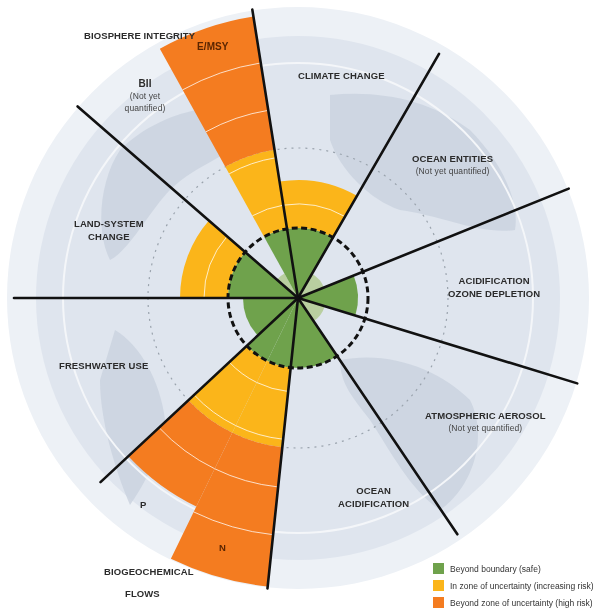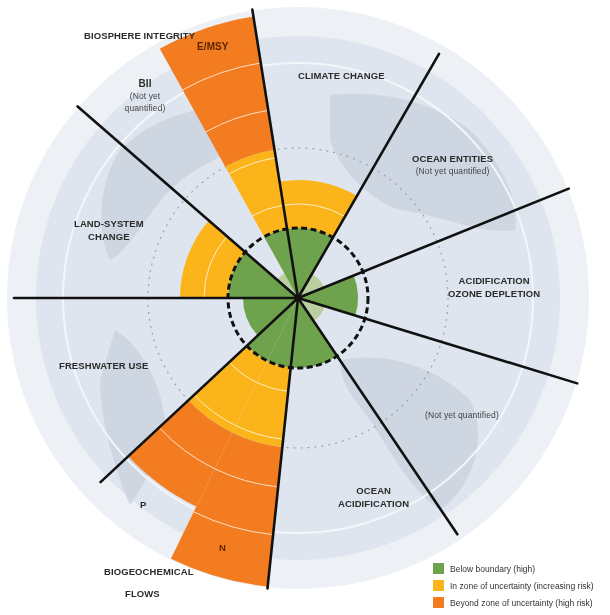--- a/index.html
+++ b/index.html
@@ -76,40 +76,41 @@
 <div class="lbl" style="left:298px;top:69px;">CLIMATE CHANGE</div>
 <div class="lbl" style="left:412px;top:152px;">
   <span>OCEAN ENTITIES</span>
   <span class="sub">(Not yet quantified)</span>
 </div>
 <div class="lbl" style="left:448px;top:274px;">
   <span style="display:block">ACIDIFICATION</span>
   <span style="display:block">OZONE DEPLETION</span>
 </div>
 <div class="lbl" style="left:425px;top:409px;">
+  <span style="display:block">ATMOSPHERIC AEROSOL</span>
   <span class="sub">(Not yet quantified)</span>
 </div>
 <div class="lbl" style="left:338px;top:484px;">
   <span style="display:block">OCEAN</span>
   <span style="display:block">ACIDIFICATION</span>
 </div>
 <div class="lbl" style="left:104px;top:565px;">BIOGEOCHEMICAL</div>
 <div class="lbl" style="left:125px;top:587px;">FLOWS</div>
 <div class="lbl" style="left:140px;top:498px;">P</div>
 <div class="lbl" style="left:219px;top:541px;color:#5a2500;">N</div>
 <div class="lbl" style="left:59px;top:359px;">FRESHWATER USE</div>
 <div class="lbl" style="left:63px;top:217px;margin-left:11px;">
   <span style="display:block">LAND-SYSTEM</span>
   <span style="display:block">CHANGE</span>
 </div>
 
 <div class="legend">
   <div class="legend-row">
     <span class="swatch" style="background:#6fa24c"></span>
-    <span>Below boundary (high)</span>
+    <span>Beyond boundary (safe)</span>
   </div>
   <div class="legend-row">
     <span class="swatch" style="background:#fbb51a"></span>
     <span>In zone of uncertainty (increasing risk)</span>
   </div>
   <div class="legend-row">
     <span class="swatch" style="background:#f47c20"></span>
     <span>Beyond zone of uncertainty (high risk)</span>
   </div>
 </div>

